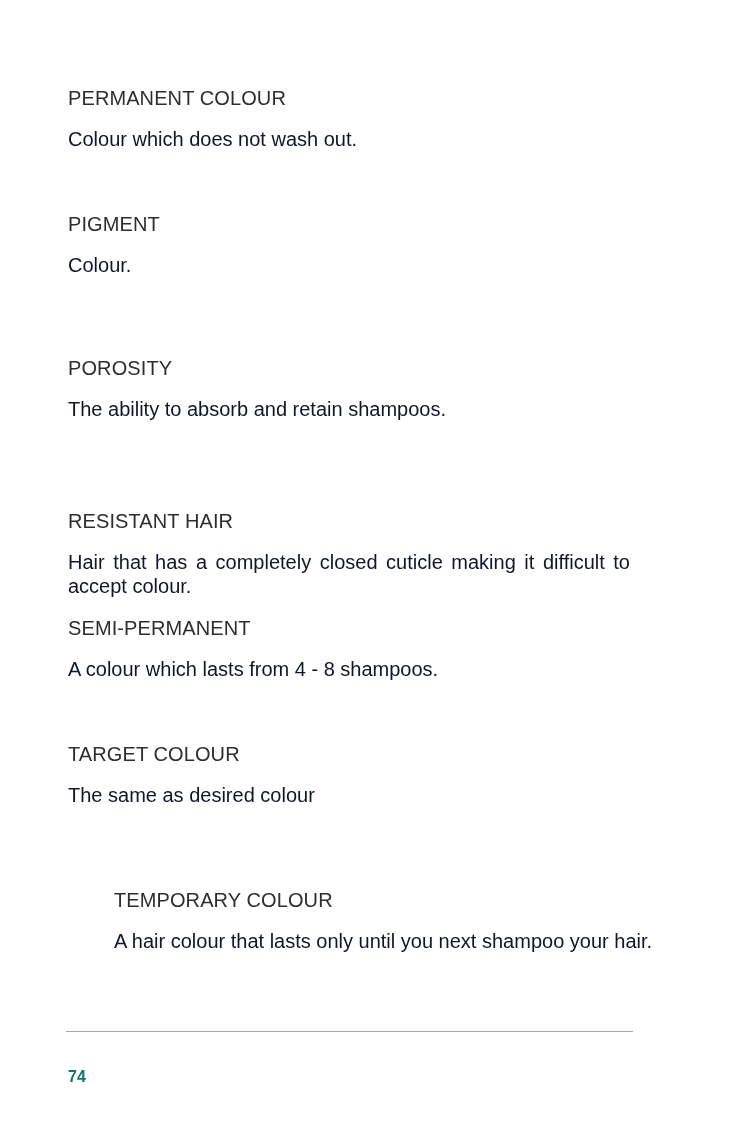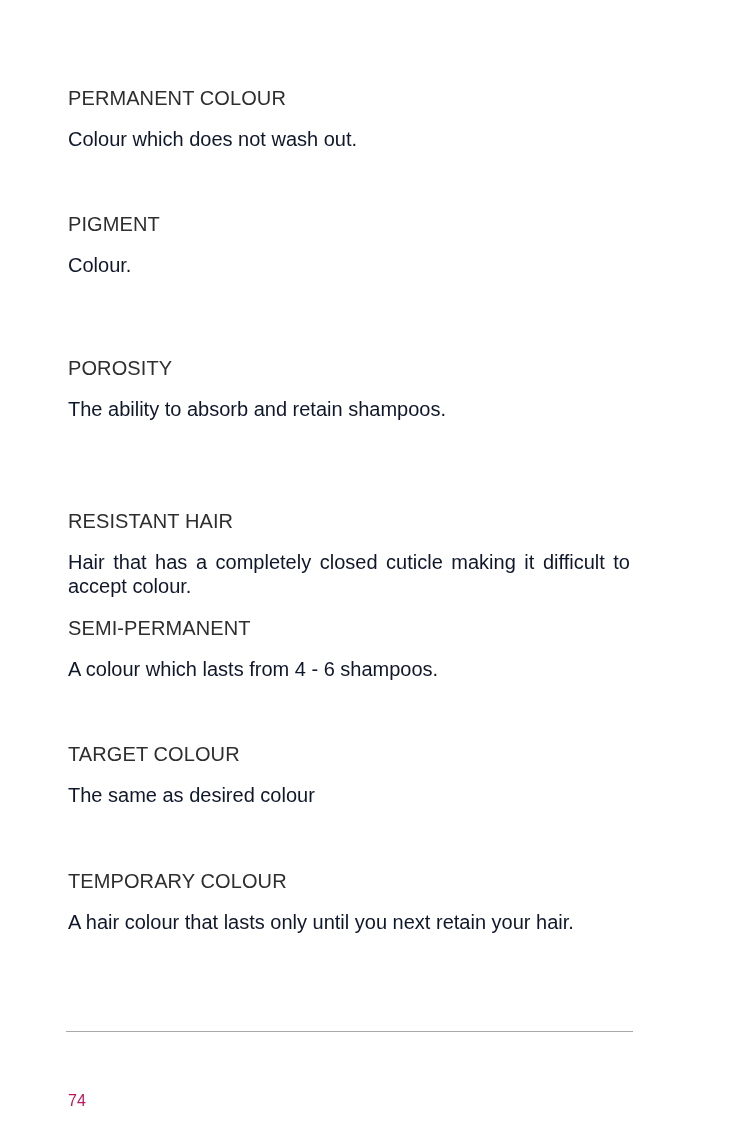--- a/index.html
+++ b/index.html
@@ -3,21 +3,21 @@
   <meta charset="utf-8">
   <style>
     html, body { margin: 0; padding: 0; background: #ffffff; }
     body { width: 750px; height: 1130px; position: relative; overflow: hidden;
            font-family: "Liberation Sans", sans-serif; color: #2b2b2b; }
     .entry { position: absolute; left: 68px; width: 562px; }
     .term { font-weight: normal; font-size: 20px; line-height: 24px; margin: 0; color: #2e2e2e; letter-spacing: 0.1px; }
     .def { font-size: 20px; line-height: 24px; margin: 17px 0 0 0; color: #0f172a; }
     .def.justify { text-align: justify; text-align-last: left; }
     .rule { position: absolute; left: 66px; top: 1031px; width: 567px; height: 1px; background: #a8a8a8; }
-    .pagenum { position: absolute; left: 68px; top: 1092px; font-weight: normal; font-size: 16px; color: #be185d; }
+    .pagenum { position: absolute; left: 68px; top: 1068px; font-weight: bold; font-size: 16px; color: #0f766e; }
   </style>
 </head>
 <body>
 
 <div class="entry" style="top:86px;">
   <p class="term">PERMANENT COLOUR</p>
   <p class="def">Colour which does not wash out.</p>
 </div>
 
 <div class="entry" style="top:212px;">
@@ -30,27 +30,27 @@
   <p class="def">The ability to absorb and retain shampoos.</p>
 </div>
 
 <div class="entry" style="top:472px;margin-top:37px;">
   <p class="term">RESISTANT HAIR</p>
   <p class="def justify">Hair that has a completely closed cuticle making it difficult to accept colour.</p>
 </div>
 
 <div class="entry" style="top:616px;">
   <p class="term">SEMI-PERMANENT</p>
-  <p class="def">A colour which lasts from 4 - 6 shampoos.</p>
+  <p class="def">A colour which lasts from 4 - 8 shampoos.</p>
 </div>
 
 <div class="entry" style="top:742px;">
   <p class="term">TARGET COLOUR</p>
   <p class="def">The same as desired colour</p>
 </div>
 
-<div class="entry" style="top:869px;">
+<div class="entry" style="top:888px;margin-left:46px;">
   <p class="term">TEMPORARY COLOUR</p>
-  <p class="def justify">A hair colour that lasts only until you next retain your hair.</p>
+  <p class="def justify">A hair colour that lasts only until you next shampoo your hair.</p>
 </div>
 
 <div class="rule"></div>
 <div class="pagenum">74</div>
 
 </body></html>

